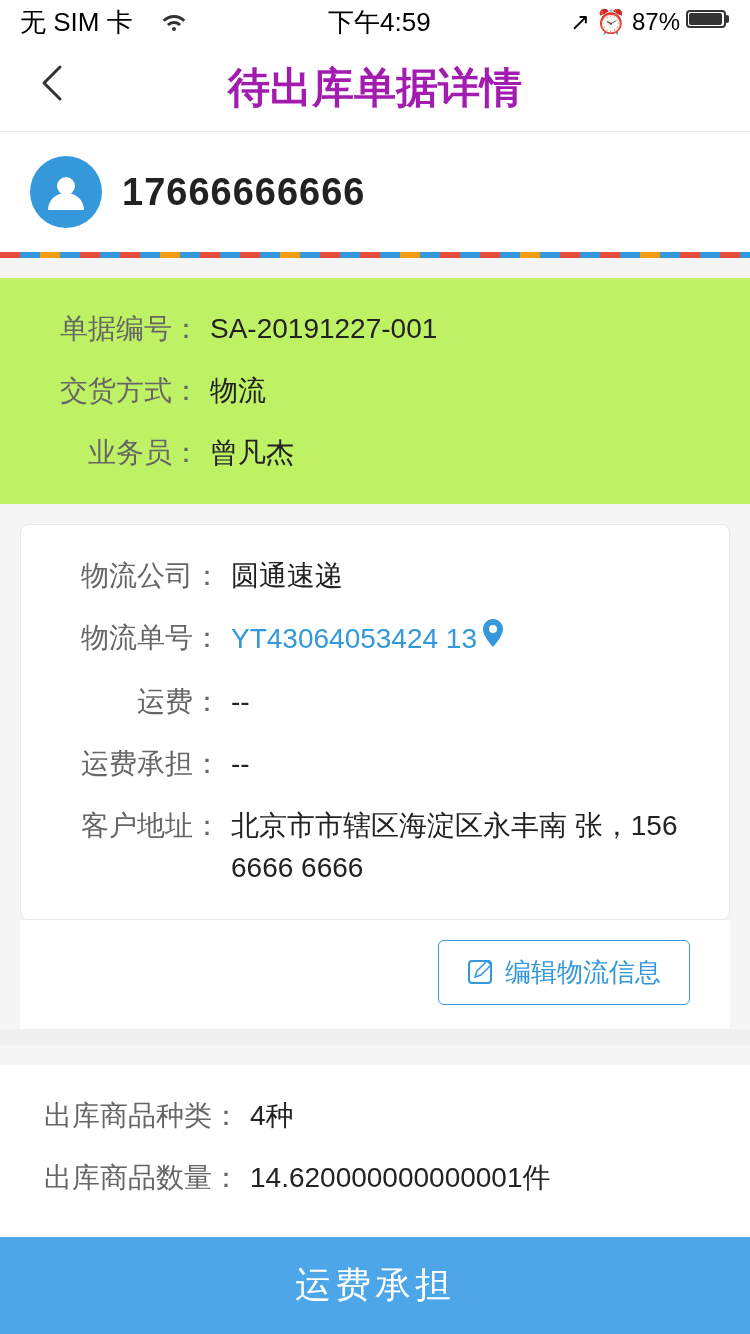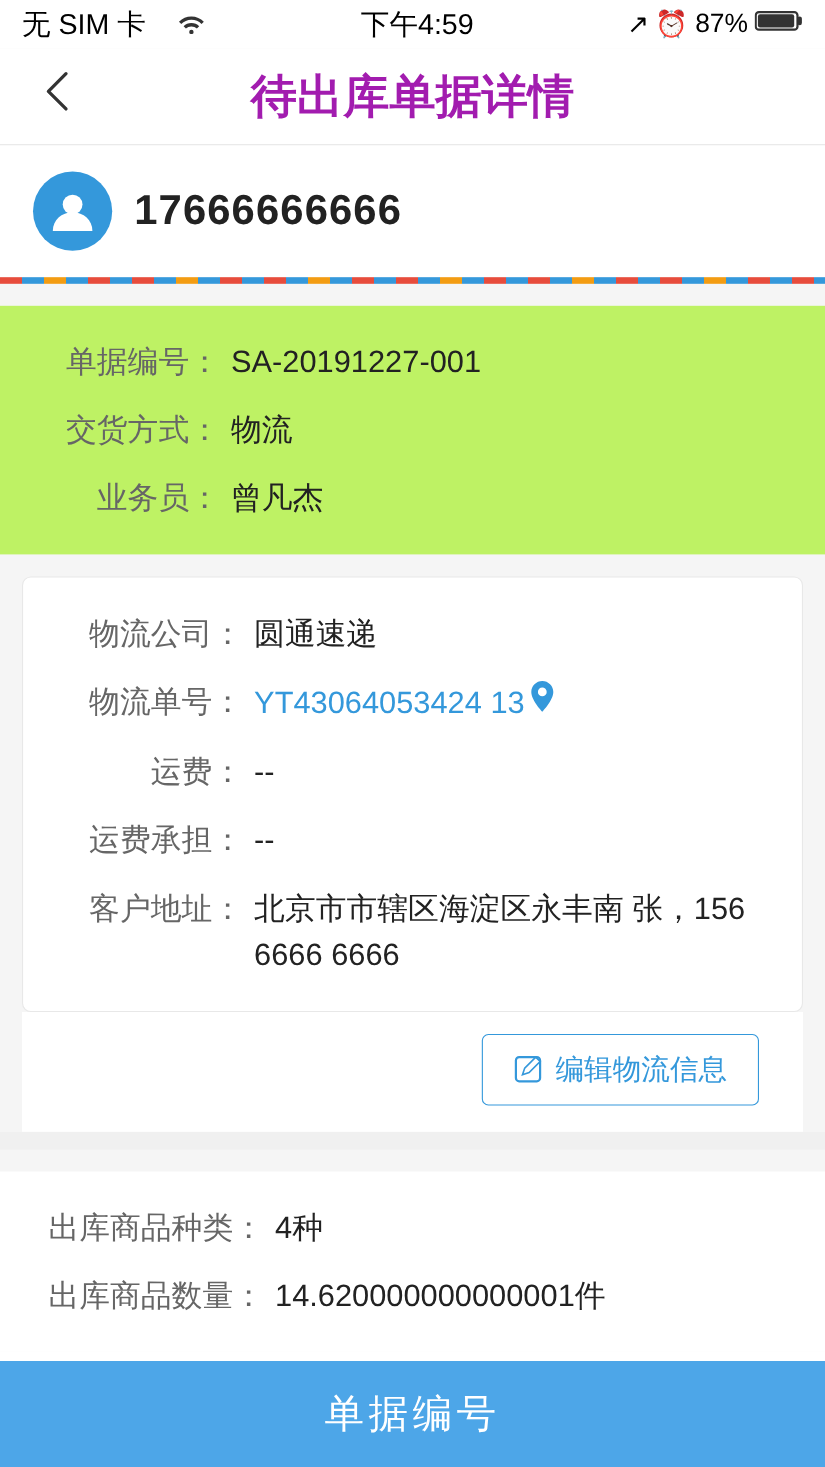--- a/index.html
+++ b/index.html
@@ -307,14 +307,14 @@
       <rect x="3" y="2" width="18" height="24" rx="2" fill="none" stroke="#3498db" stroke-width="2"></rect>
       <line x1="7" y1="8" x2="17" y2="8" stroke="#3498db" stroke-width="1.5"></line>
       <line x1="7" y1="13" x2="17" y2="13" stroke="#3498db" stroke-width="1.5"></line>
       <line x1="7" y1="18" x2="13" y2="18" stroke="#3498db" stroke-width="1.5"></line>
     </svg>
     <span>查看单据详情</span>
   </button>
 </div>
 
 <div class="confirm-area">
-  <div class="confirm-btn">单据编号</div>
+  <div class="confirm-btn">运费承担</div>
 </div>
 
 </body></html>

